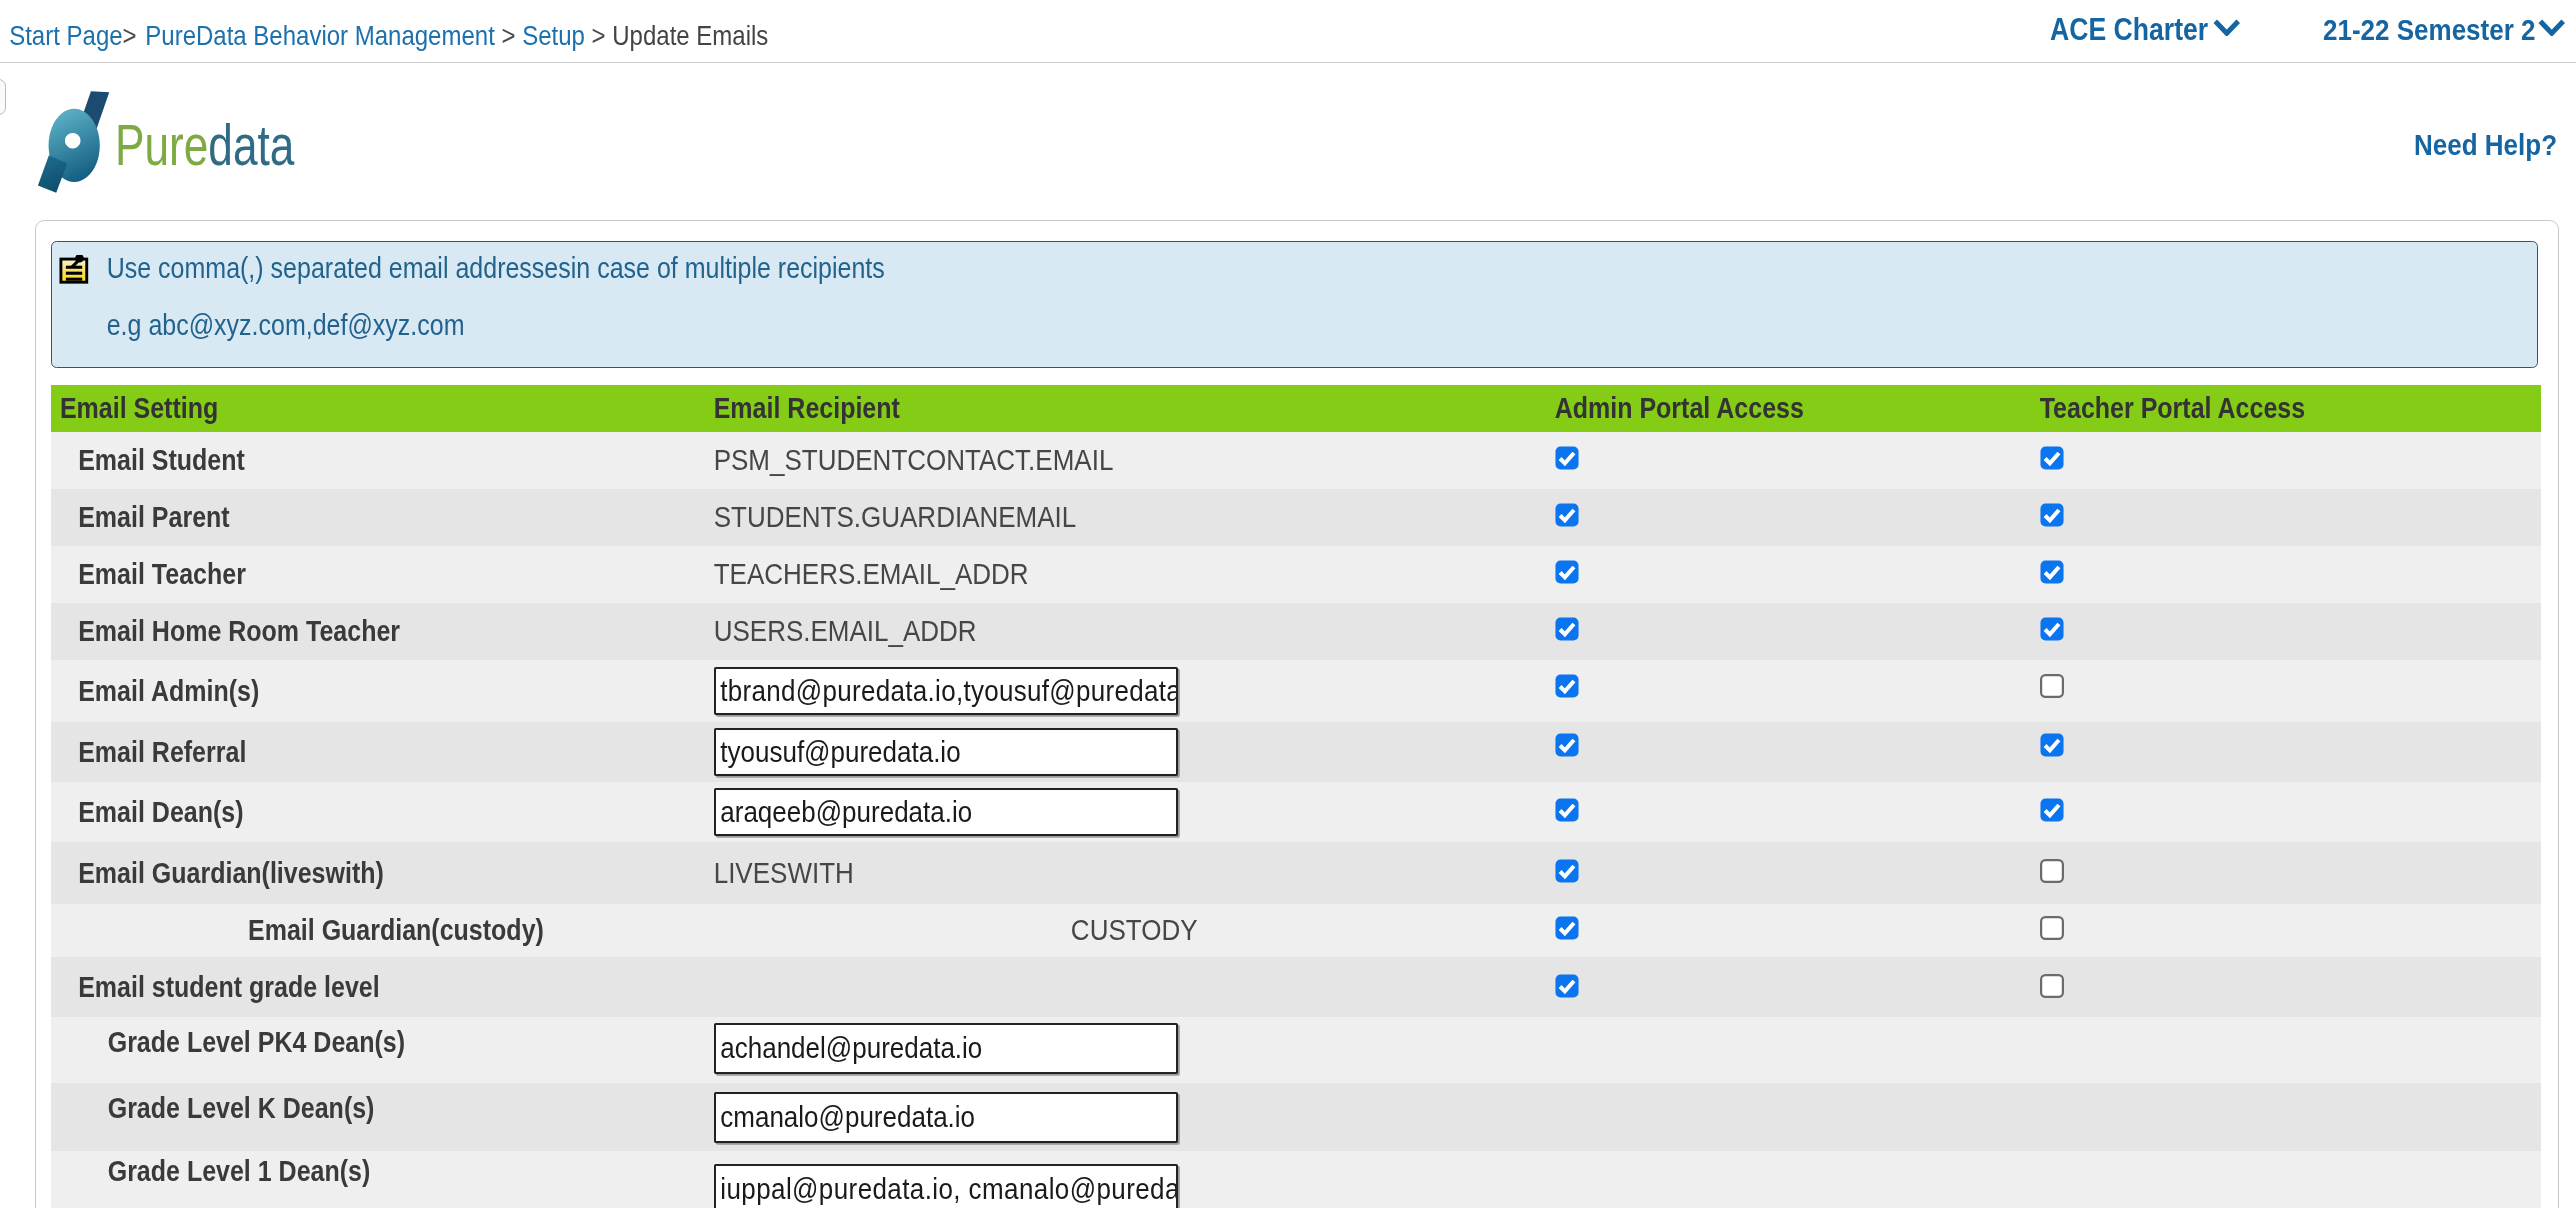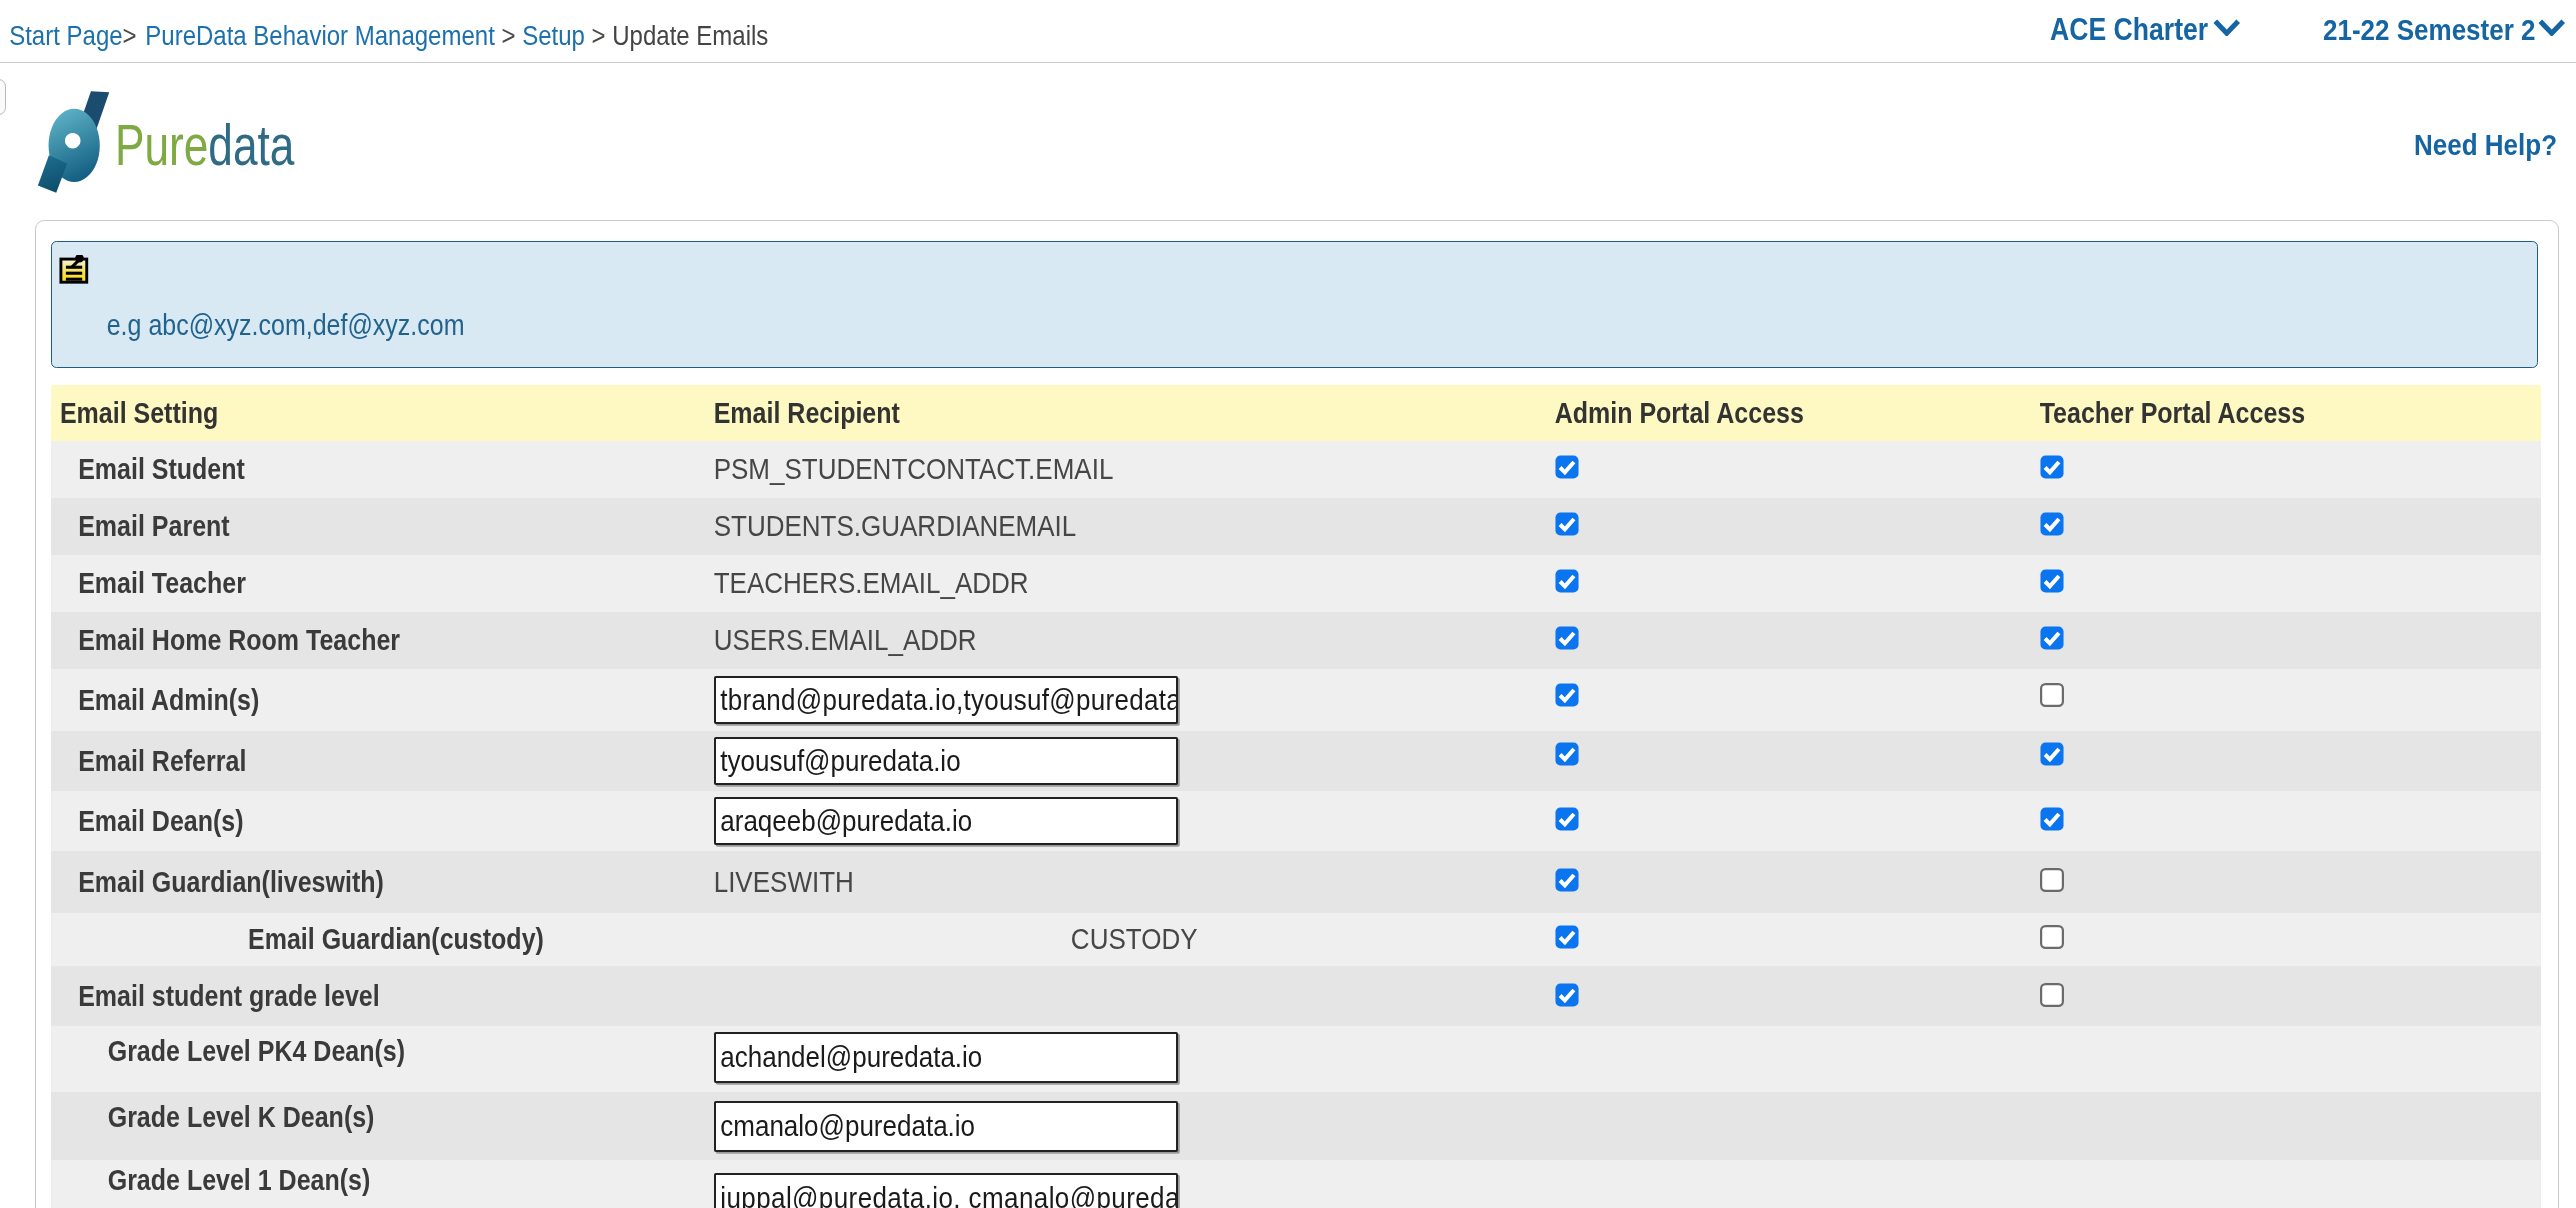--- a/index.html
+++ b/index.html
@@ -17,21 +17,21 @@
   .container{position:absolute;left:35px;top:220px;width:2522px;height:1100px;background:#ffffff;border:0.9px solid #c9c9c9;border-radius:9.2px;}
   .infobox{position:absolute;left:14.7px;top:20px;width:2485px;height:125px;background:#d8e9f3;border:1.8px solid #1d5d80;border-radius:5.5px;}
   .infobox .t1{position:absolute;left:55px;top:13.7px;font-size:25px;line-height:1;color:#22638e;}
   .infobox .t2{position:absolute;left:55px;top:71px;font-size:25px;line-height:1;color:#22638e;}
   .noteicon{position:absolute;left:7.3px;top:13px;}
   table.grid{border-collapse:collapse;table-layout:fixed;width:2490px;position:absolute;left:14.7px;top:164px;}
   table.grid td,table.grid th{padding:0;margin:0;overflow:hidden;vertical-align:middle;}
   tr.r1 td svg,tr.r2 td svg,tr.r3 td svg,tr.r4 td svg{margin-top:-4.6px;}
   tr.r5 td svg{margin-top:-10px;} tr.r6 td svg{margin-top:-14.7px;} tr.r7 td svg{margin-top:-3.7px;}
   tr.r8 td svg{margin-top:-3.7px;} tr.r9 td svg{margin-top:-5.5px;} tr.r10 td svg{margin-top:-1.8px;}
-  tr.hdr{height:56px;background:#fef9c3;}
+  tr.hdr{height:47px;background:#84cc16;}
   tr.hdr th{font-size:25px;font-weight:bold;color:#333333;text-align:left;}
   tr.hdr th.c1{padding-left:9.2px;}
   tr.r1{height:57px;} tr.r2{height:57px;} tr.r3{height:57px;border-radius:25px;} tr.r4{height:57px;}
   tr.r5{height:62px;} tr.r6{height:60px;} tr.r7{height:60px;} tr.r8{height:62px;}
   tr.r9{height:53px;text-align:center;} tr.r10{height:60px;margin-top:23px;} tr.r11{height:66px;border-radius:27px;} tr.r12{height:68px;} tr.r13{height:73px;}
   tr.r11 div.em,tr.r12 div.em,tr.r13 div.em{height:51px;}
   tr.r11 div.em{margin-top:-2.7px;} tr.r13 div.em{margin-top:4.6px;}
   tr.r11 td.lbl2 span{position:relative;top:-7.3px;} tr.r12 td.lbl2 span{position:relative;top:-8.2px;} tr.r13 td.lbl2 span{position:relative;top:-16.5px;}
   .ty{display:inline-block;transform:scaleY(1.16);transform-origin:50% 55%;}
   tr.gray{background:#efefef;margin-top:43px;}
@@ -84,20 +84,21 @@
             <stop offset="1" stop-color="#ffe000"></stop>
           </linearGradient>
         </defs>
       <rect x="2" y="4.5" width="28.5" height="25.5" fill="url(#yg)" stroke="#000000" stroke-width="3.2"></rect>
       <rect x="7.5" y="11.8" width="18" height="3.4" fill="#000"></rect>
       <rect x="7.5" y="18.4" width="18" height="3.4" fill="#000"></rect>
       <rect x="7.5" y="25" width="18" height="3.4" fill="#000"></rect>
       <path d="M21.5 6 L14.2 13.4" stroke="#000" stroke-width="3.4"></path>
       <circle cx="22.5" cy="3.6" r="4.8" fill="#000"></circle>
     </svg>
+    <div class="t1"><span class="ty">Use comma(,) separated email addressesin case of multiple recipients</span></div>
     <div class="t2"><span class="ty">e.g abc@xyz.com,def@xyz.com</span></div>
   </div>
   <table class="grid">
     <colgroup>
         <col style="width:663px">
         <col style="width:841px">
         <col style="width:485px">
         <col style="width:501px">
       </colgroup>
     <tbody>

